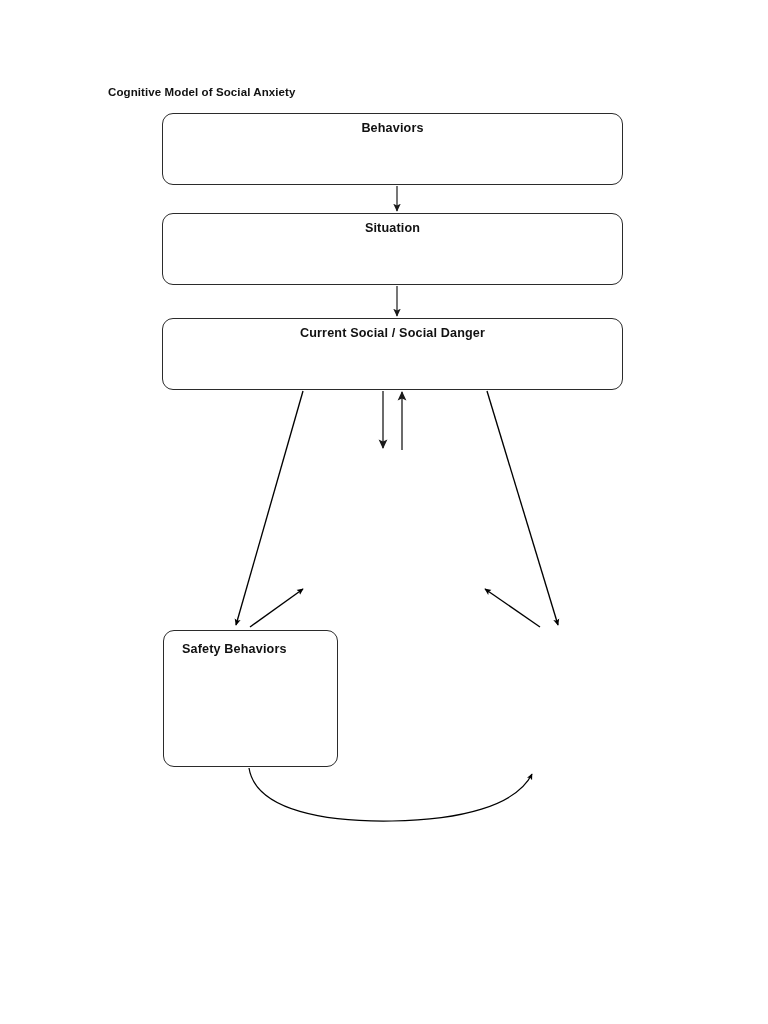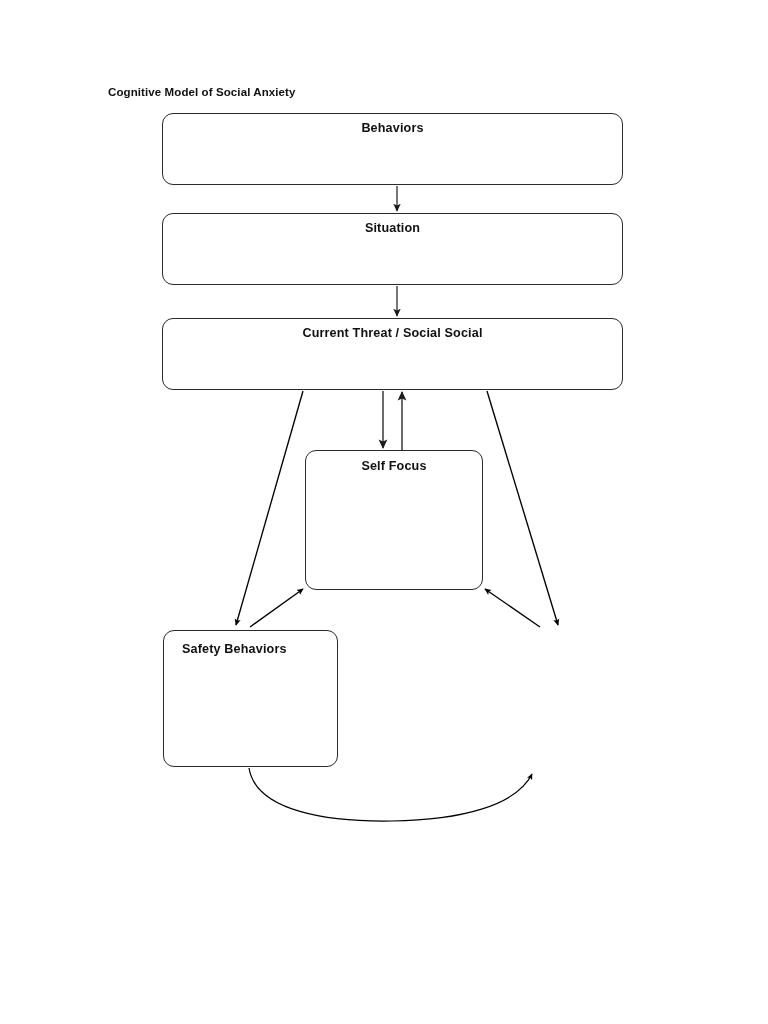--- a/index.html
+++ b/index.html
@@ -123,25 +123,22 @@
 
   <div class="node" id="node-situation">
     <div class="node-label">Behaviors</div>
   </div>
 
   <div class="node" id="node-thoughts">
     <div class="node-label">Situation</div>
   </div>
 
   <div class="node" id="node-current-threat">
-    <div class="node-label">Current Threat / Social Social</div>
+    <div class="node-label">Current Social / Social Danger</div>
   </div>
 
-  <div class="node" id="node-self-focus">
-    <div class="node-label">Self Focus</div>
-  </div>
 
   <div class="node left-label" id="node-safety-behaviors">
     <div class="node-label">Safety Behaviors</div>
   </div>
 
 
 </div>
 
 </body></html>

